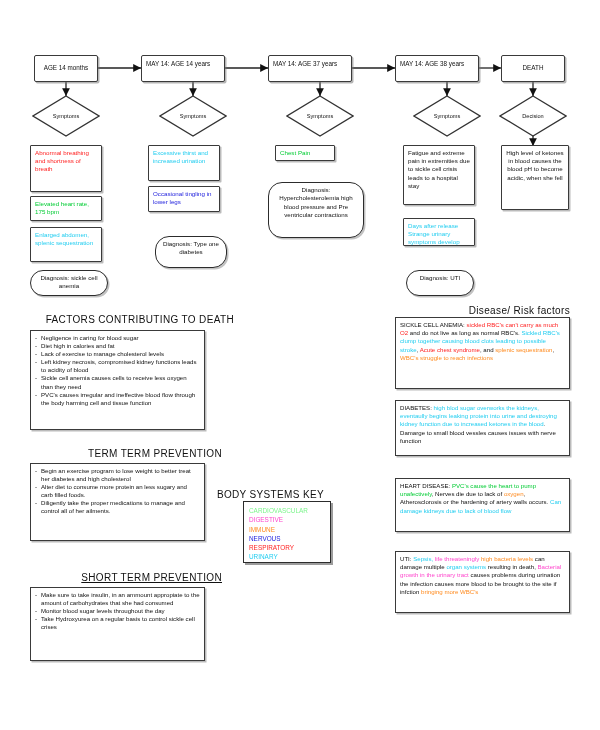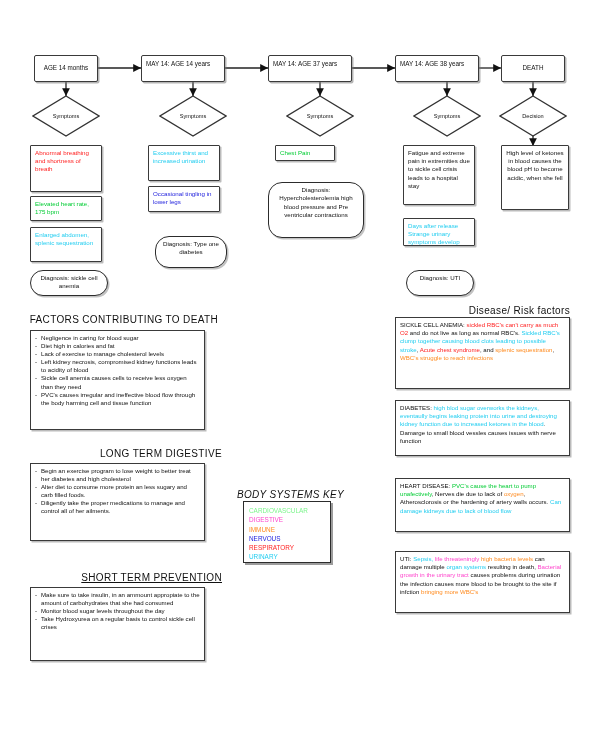--- a/index.html
+++ b/index.html
@@ -273,51 +273,51 @@
     <span style="color: rgb(34, 205, 240);">Days after release Strange urinary symptoms develop</span>
   </div>
   <div class="diag" style="left:406px; top:270px; width:68px; height:26px;">
     <span>Diagnosis: UTI</span>
   </div>
 
   <div class="sym" style="left:501px; top:145px; width:68px; height:65px; text-align:center;">
     <span style="color: rgb(17, 17, 17);">High level of ketones in blood causes the blood pH to become acidic, when she fell</span>
   </div>
 
-  <div class="sec-head" style="left:18px; top:314px; width:200px;">FACTORS CONTRIBUTING TO DEATH</div>
+  <div class="sec-head" style="left:34px; top:314px; width:200px;">FACTORS CONTRIBUTING TO DEATH</div>
   <div class="panel" style="left:30px; top:330px; width:175px; height:100px;">
     <ul>
         <li>Negligence in caring for blood sugar</li>
         <li>Diet high in calories and fat</li>
         <li>Lack of exercise to manage cholesterol levels</li>
         <li>Left kidney necrosis, compromised kidney functions leads to acidity of blood</li>
         <li>Sickle cell anemia causes cells to receive less oxygen than they need</li>
         <li>PVC's causes irregular and ineffective blood flow through the body harming cell and tissue function</li>
       </ul>
   </div>
 
-  <div class="sec-head" style="left:22px; top:448px; width:200px;">LONG TERM DIGESTIVE</div>
+  <div class="sec-head" style="left:22px; top:448px; width:200px;">TERM TERM PREVENTION</div>
   <div class="panel" style="left:30px; top:463px; width:175px; height:78px;">
     <ul>
         <li>Begin an exercise program to lose weight to better treat her diabetes and high cholesterol</li>
         <li>Alter diet to consume more protein an less sugary and carb filled foods.</li>
         <li>Diligently take the proper medications to manage and control all of her ailments.</li>
       </ul>
   </div>
 
   <div class="sec-head" style="left:22px; top:572px; width:200px;text-decoration:underline;">SHORT TERM PREVENTION</div>
   <div class="panel" style="left:30px; top:587px; width:175px; height:74px;">
     <ul>
         <li>Make sure to take insulin, in an ammount appropiate to the amount of carbohydrates that she had consumed</li>
         <li>Monitor blood sugar levels throughout the day</li>
         <li>Take Hydroxyurea on a regular basis to control sickle cell crises</li>
       </ul>
   </div>
 
-  <div class="sec-head" style="left:232px; top:489px; width:112px;font-style:italic;">BODY SYSTEMS KEY</div>
+  <div class="sec-head" style="left:212px; top:489px; width:112px;">BODY SYSTEMS KEY</div>
   <div class="key-box" style="left:243px; top:501px; width:88px; height:62px;">
     <div>
         <div style="color: rgb(124, 245, 140);">CARDIOVASCULAR</div>
         <div style="color: rgb(255, 68, 204);">DIGESTIVE</div>
         <div style="color: rgb(255, 140, 34);">IMMUNE</div>
         <div style="color: rgb(34, 34, 221);">NERVOUS</div>
         <div style="color: rgb(255, 34, 34);">RESPIRATORY</div>
         <div style="color: rgb(34, 205, 240);">URINARY</div>
       </div>
   </div>

